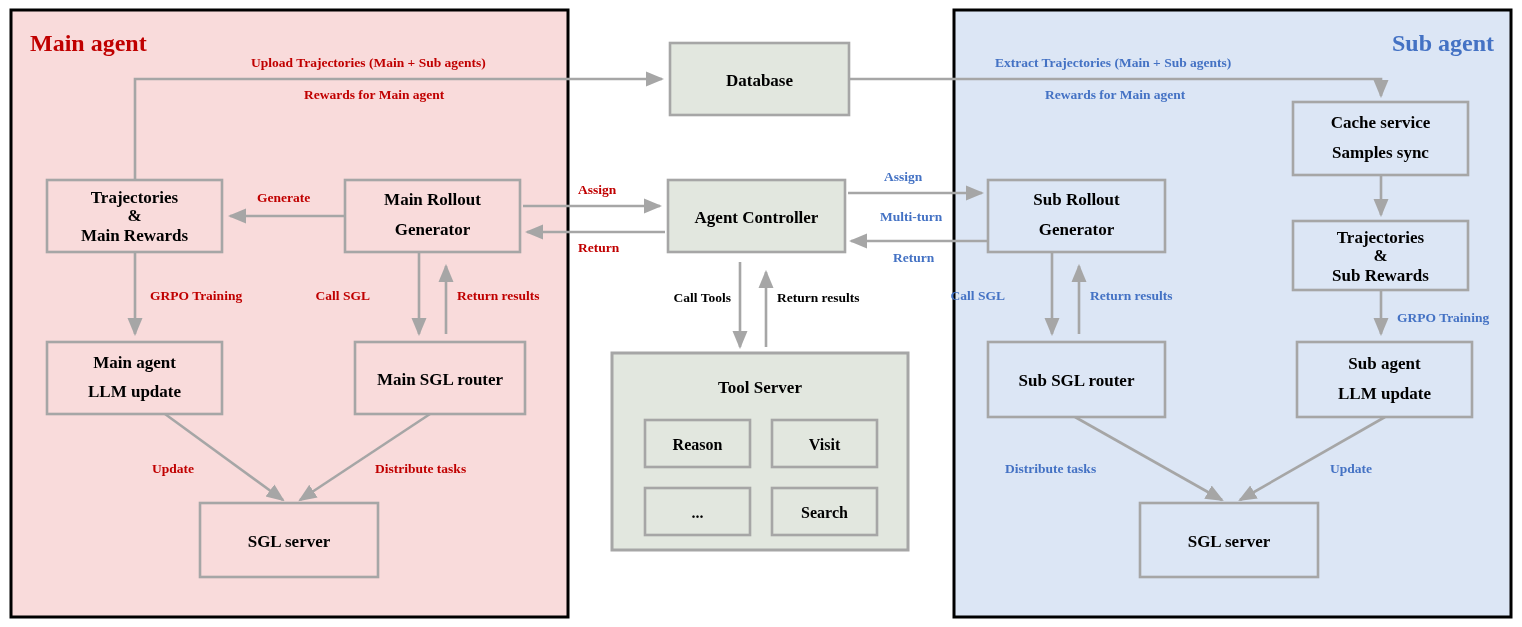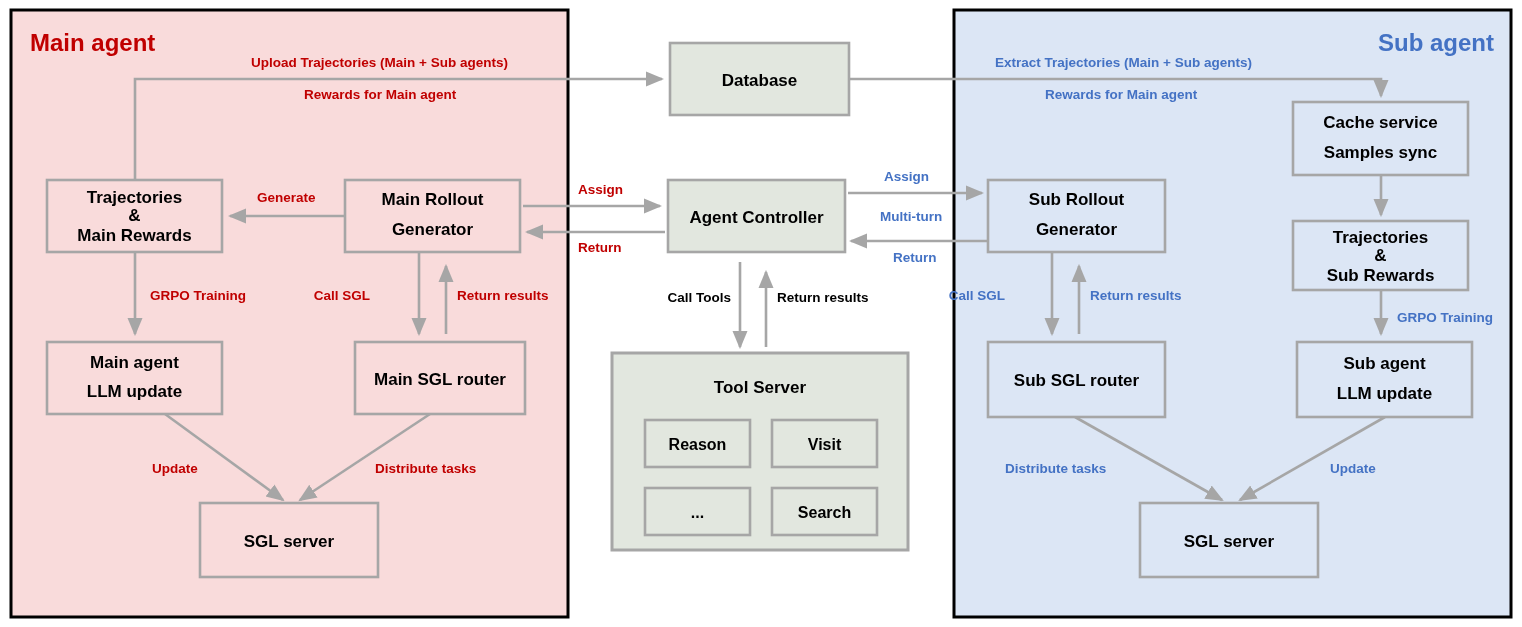--- a/index.html
+++ b/index.html
@@ -1,17 +1,17 @@
 <!DOCTYPE html>
 <html><head>
 <meta charset="utf-8">
 <style>
   html,body{margin:0;padding:0;background:#ffffff;}
   body{width:1522px;height:627px;font-family:"Liberation Sans",sans-serif;overflow:hidden;}
-  #stage{position:relative;width:1392px;height:627px;}
+  #stage{position:relative;width:1392px;height:627px;font-family:Liberation Serif, serif;}
   svg{position:absolute;left:0;top:0;width:1522px;height:627px;}
   .panel-title{font-weight:bold;font-size:24px;}
   .box-label{font-weight:bold;font-size:17px;fill:#000000;}
   .box-label-sm{font-weight:bold;font-size:16px;fill:#000000;}
   .edge-label{font-weight:bold;font-size:13.5px;}
   .edge-label-black{font-weight:bold;font-size:13.5px;fill:#000000;}
 </style>
 </head>
 <body>
 

